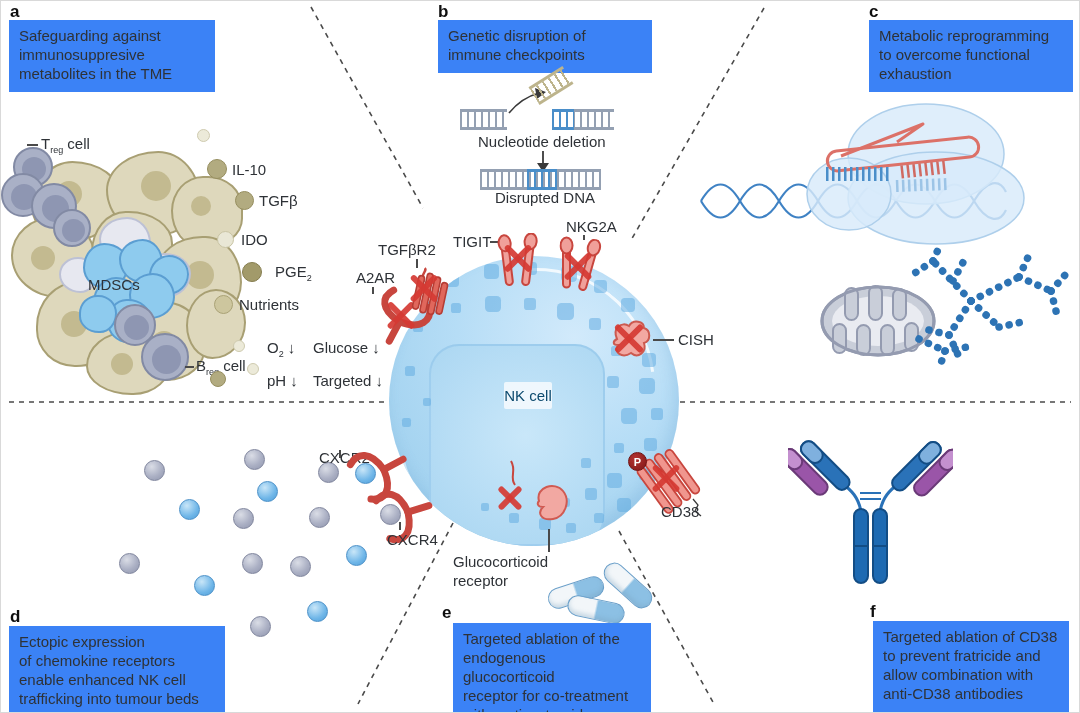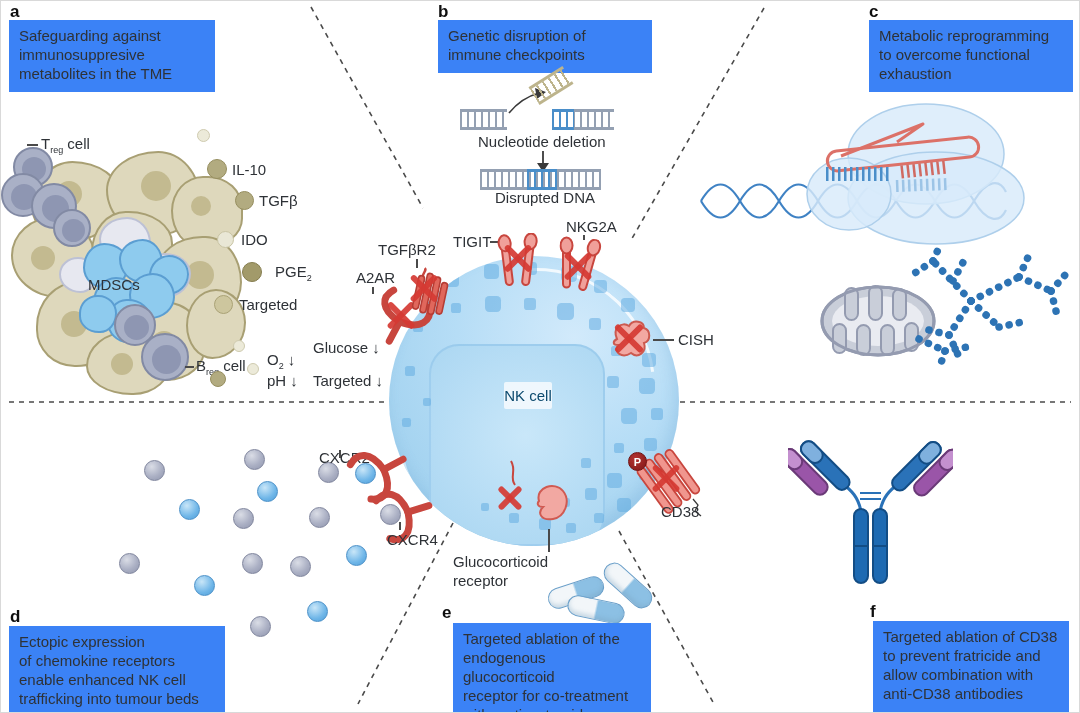--- a/index.html
+++ b/index.html
@@ -135,25 +135,25 @@
   <div class="dot" style="left:196px;top:128px;width:13px;height:13px;background:#ecead9;border:1.5px solid #cfcbb0;"></div>
   <div class="dot" style="left:206px;top:158px;width:20px;height:20px;background:#b2ab80;border:1.5px solid #968e5f;"></div>
   <div class="lbl" style="left:231px;top:160px;">IL-10</div>
   <div class="dot" style="left:234px;top:190px;width:19px;height:19px;background:#b2ab80;border:1.5px solid #968e5f;"></div>
   <div class="lbl" style="left:258px;top:191px;">TGFβ</div>
   <div class="dot" style="left:216px;top:230px;width:17px;height:17px;background:#e9e7d6;border:1.5px solid #c9c4a4;"></div>
   <div class="lbl" style="left:240px;top:230px;">IDO</div>
   <div class="dot" style="left:241px;top:261px;width:20px;height:20px;background:#a29a6a;border:1.5px solid #867e50;"></div>
   <div class="lbl" style="left:274px;top:262px;"><span>PGE</span><sub>2</sub></div>
   <div class="dot" style="left:213px;top:294px;width:19px;height:19px;background:#cdc69e;border:1.5px solid #aaa276;"></div>
-  <div class="lbl" style="left:238px;top:295px;">Targeted</div>
+  <div class="lbl" style="left:238px;top:295px;">Nutrients</div>
   <div class="dot" style="left:232px;top:339px;width:12px;height:12px;background:#ecead9;border:1.5px solid #cfcbb0;"></div>
   <div class="dot" style="left:246px;top:362px;width:12px;height:12px;background:#ecead9;border:1.5px solid #cfcbb0;"></div>
   <div class="dot" style="left:209px;top:370px;width:16px;height:16px;background:#b2ab80;border:1.5px solid #968e5f;"></div>
-  <div class="lbl" style="left:266px;top:338px;margin-top:12px;"><span>O</span><sub>2</sub><span> ↓</span></div>
+  <div class="lbl" style="left:266px;top:338px;"><span>O</span><sub>2</sub><span> ↓</span></div>
   <div class="lbl" style="left:312px;top:338px;">Glucose ↓</div>
   <div class="lbl" style="left:266px;top:371px;">pH ↓</div>
   <div class="lbl" style="left:312px;top:371px;">Targeted ↓</div>
 
   <div class="letter" style="left:437px;top:1px;">b</div>
   <div class="hbox" style="left:437px;top:19px;width:214px;">Genetic disruption of
 immune checkpoints</div>
 
   <div class="ladder" style="left:459px;top:108px;width:47px;"></div>
   <svg class="abs" style="left:505px;top:86px;" width="42" height="30">

